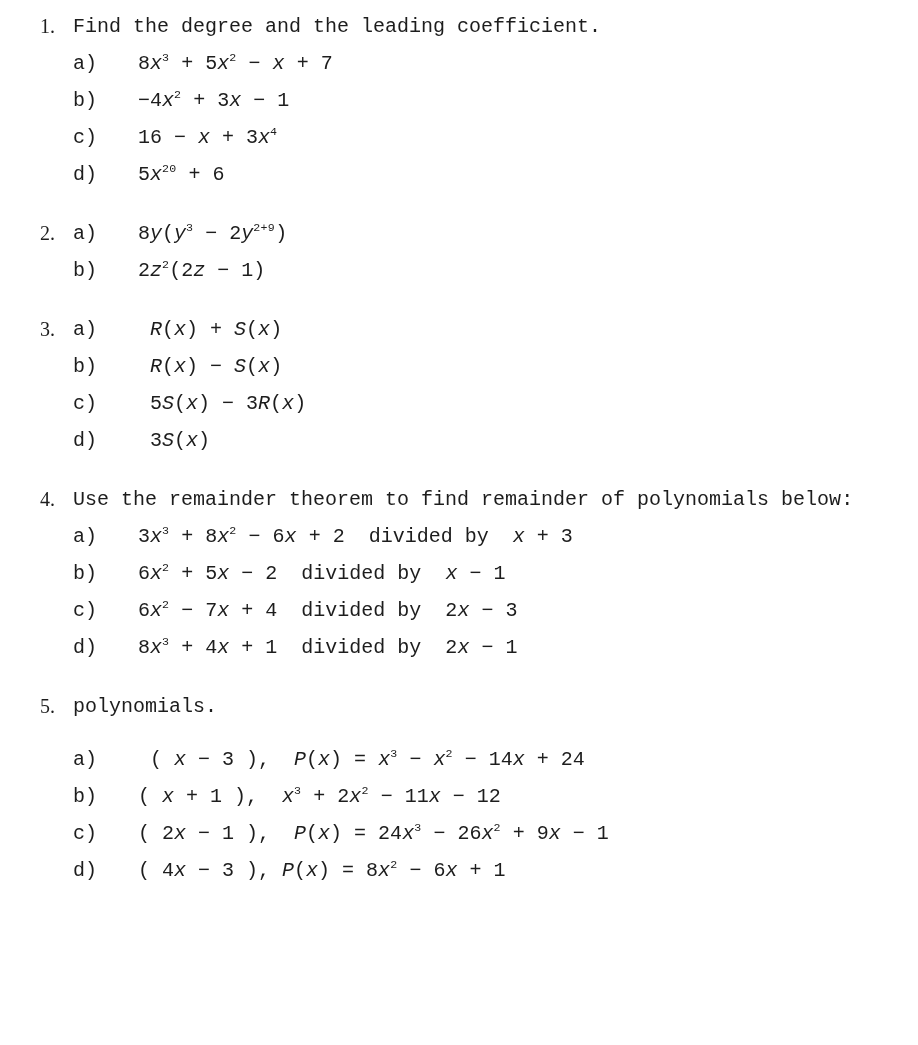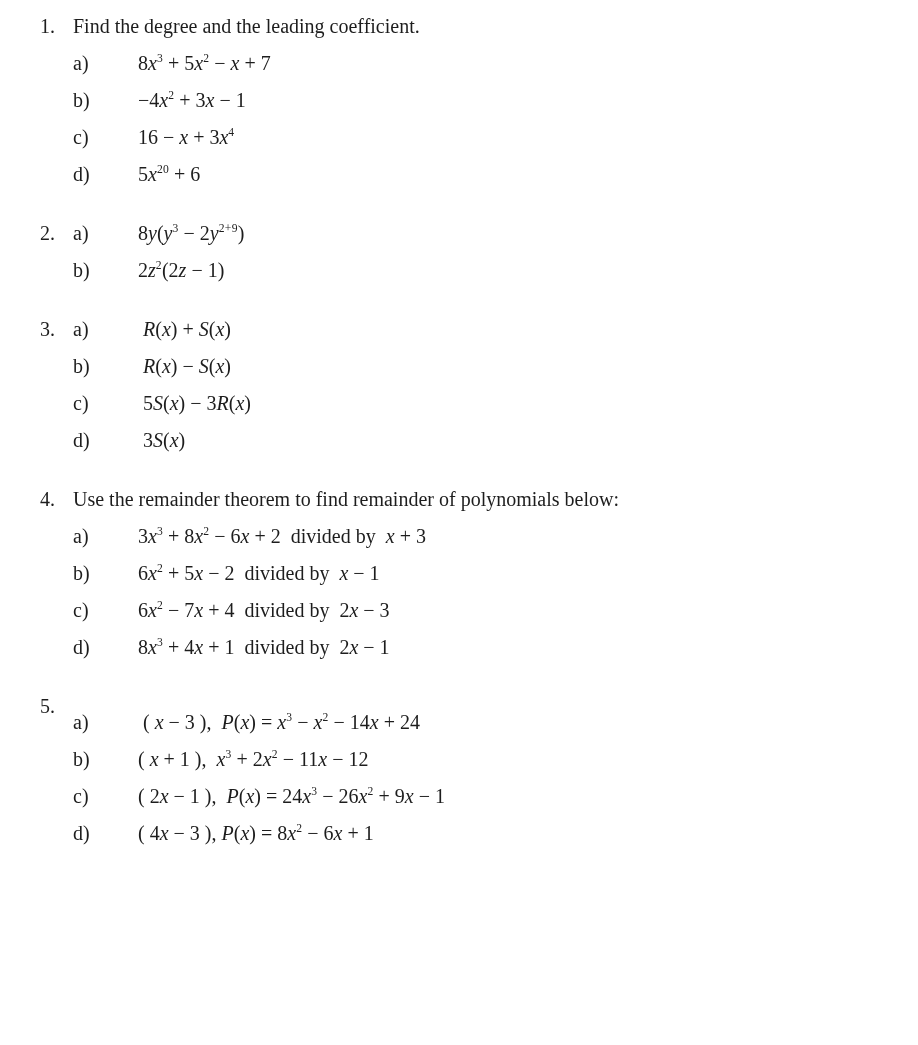--- a/index.html
+++ b/index.html
@@ -8,21 +8,21 @@
     background: #ffffff;
     color: #1d1d1d;
     font-family: "Liberation Serif", "DejaVu Serif", serif;
     font-size: 20px;
     overflow: hidden;
   }
   .page { padding: 8px 10px 0 40px; box-sizing: border-box; }
   .problem { display: flex; line-height: 37px; margin-bottom: 22px; }
   .problem:last-child { margin-bottom: 0; }
   .num { flex: 0 0 33px; width: 33px; }
-  .content { flex: 1 1 auto; min-width: 0; max-width: 835px; }
+  .content { flex: 1 1 auto; min-width: 0; max-width: 835px; font-family: Liberation Mono, monospace; }
   .prompt { }
   .item { display: flex; }
   .ilabel { flex: 0 0 35px; width: 35px; }
   .imath { flex: 1 1 auto; margin-left: 30px; }
   .items.gap { margin-top: 16px; }
   sup { font-size: 58%; line-height: 0; vertical-align: super; letter-spacing: 0.3px; }
   i { font-style: italic; }
 </style>
 </head>
 <body>
@@ -115,20 +115,21 @@
           <span class="ilabel">d)</span>
           <span class="imath">8<i>x</i><sup>3</sup> + 4<i>x</i> + 1 &nbsp;divided by &nbsp;2<i>x</i> − 1</span>
         </div>
       </div>
     </div>
   </section>
 
   <section class="problem">
     <div class="num">5.</div>
     <div class="content">
+      <div class="prompt">polynomials.</div>
       <div class="items gap">
         <div class="item">
           <span class="ilabel">a)</span>
           <span class="imath">&nbsp;( <i>x</i> − 3 ), &nbsp;<i>P</i>(<i>x</i>) = <i>x</i><sup>3</sup> − <i>x</i><sup>2</sup> − 14<i>x</i> + 24</span>
         </div>
         <div class="item">
           <span class="ilabel">b)</span>
           <span class="imath">( <i>x</i> + 1 ), &nbsp;<i>x</i><sup>3</sup> + 2<i>x</i><sup>2</sup> − 11<i>x</i> − 12</span>
         </div>
         <div class="item">

